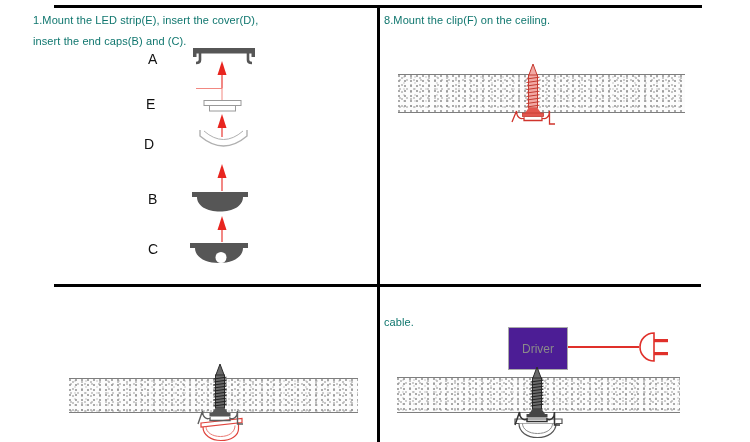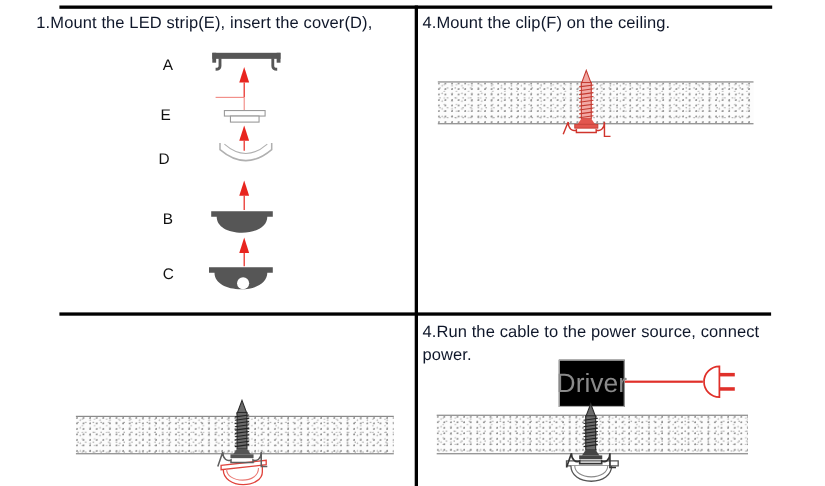--- a/index.html
+++ b/index.html
@@ -2,54 +2,55 @@
 <html><head>
 <meta charset="utf-8">
 <style>
   html,body{margin:0;padding:0;background:#fff;}
   #sheet{
     position:relative;width:750px;height:442px;background:#fff;overflow:hidden;
     font-family:"Liberation Sans", sans-serif;color:#111;
   }
   .divider{position:absolute;background:#000;}
   .cap{
-    position:absolute;font-size:15px;line-height:21px;color:#0f172a;
+    position:absolute;font-size:11px;line-height:21px;color:#0f766e;
     white-space:pre;letter-spacing:0.1px;
   }
   .part-label{position:absolute;font-size:14px;color:#111;}
   .ceiling{
     position:absolute;
     background-color:#fcfcfc;
     background-image:
       radial-gradient(circle at 1px 1px, #8d8d8d 0.6px, transparent 1px),
       radial-gradient(circle at 4px 3px, #b3b3b3 0.6px, transparent 1px),
       radial-gradient(circle at 2px 5px, #9b9b9b 0.5px, transparent 0.9px),
       radial-gradient(circle at 6px 2px, #c5c5c5 0.5px, transparent 0.9px);
     background-size:6px 5px, 9px 7px, 7px 9px, 11px 6px;
     border-top:1px solid #7e7e7e;border-bottom:1px solid #7e7e7e;
   }
   .abs{position:absolute;}
   #driver-box{
     position:absolute;left:508px;top:327px;width:60px;height:43px;
-    border:1px solid #aaa;box-sizing:border-box;background:#000000;
+    border:1px solid #aaa;box-sizing:border-box;background:#4c1d95;
     display:flex;align-items:center;justify-content:center;
-    font-size:24px;color:#8a8a8a;
+    font-size:12px;color:#8a8a8a;
   }
   #cable-line{position:absolute;left:568px;top:346px;width:71px;height:2px;background:#e0302a;}
 </style>
 </head>
 <body>
 
 <div id="sheet">
 
   <div class="divider" style="left:54px;top:5px;width:648px;height:3px;"></div>
   <div class="divider" style="left:54px;top:284px;width:647px;height:3px;"></div>
   <div class="divider" style="left:377px;top:5px;width:3px;height:437px;"></div>
 
   <div class="cap" style="left:33px;top:10px;">1.Mount the LED strip(E), insert the cover(D),</div>
+  <div class="cap" style="left:33px;top:31px;">insert the end caps(B) and (C).</div>
 
   <div class="part-label" style="left:148px;top:51px;">A</div>
   <div class="part-label" style="left:146px;top:96px;">E</div>
   <div class="part-label" style="left:144px;top:136px;">D</div>
   <div class="part-label" style="left:148px;top:191px;">B</div>
   <div class="part-label" style="left:148px;top:241px;">C</div>
 
   <svg class="abs" style="left:140px;top:45px;" width="120" height="235" viewBox="0 0 120 235">
 
     <g>
@@ -95,21 +96,21 @@
       <polygon points="82,171 77.5,185 86.5,185" fill="#e8251f"></polygon>
       <line x1="82" y1="185" x2="82" y2="197" stroke="#e8251f" stroke-width="1.1"></line>
     </g>
 
     <g>
       <path d="M50,198 h58 v5 h-5 c0,9.5 -11,15 -24,15 c-13,0 -24,-5.5 -24,-15 h-5 z" fill="#565656"></path>
       <circle cx="81" cy="212.5" r="5.5" fill="#fff"></circle>
     </g>
   </svg>
 
-  <div class="cap" style="left:384px;top:10px;">4.Mount the clip(F) on the ceiling.</div>
+  <div class="cap" style="left:384px;top:10px;">8.Mount the clip(F) on the ceiling.</div>
 
   <div class="ceiling" style="left:398px;top:74px;width:287px;height:37px;"></div>
 
   <svg class="abs" style="left:505px;top:62px;" width="60" height="66" viewBox="0 0 60 66">
     <g>
       <path d="M7,60 L11.5,49 C11.5,55 15.5,58 19,56 L19,58.5 L37,58.5 L37,56 C40.5,58 44.5,55 44.5,49 L44.5,62 L50,62" stroke="#d0342c" stroke-width="1.3" fill="none"></path>
     </g>
     <g>
       <polygon points="28,2 32.5,14 23.5,14" fill="#f2a9a4" stroke="#c43a30" stroke-width="1"></polygon>
       <rect x="23.5" y="13" width="9" height="33" fill="#f2a9a4" stroke="#c43a30" stroke-width="1"></rect>
@@ -155,22 +156,21 @@
         <line x1="18.5" y1="37" x2="31.5" y2="35.2"></line>
           <line x1="18.5" y1="40" x2="31.5" y2="38.2"></line>
         <line x1="18.5" y1="43" x2="31.5" y2="41.2"></line>
           <line x1="18.5" y1="46" x2="31.5" y2="44.2"></line>
       </g>
       <polygon points="20.5,48 17,53 33,53 29.5,48" fill="#555"></polygon>
       <rect x="14.5" y="53" width="21" height="3.5" fill="#555"></rect>
     </g>
   </svg>
 
-  <div class="cap" style="left:384px;top:291px;">4.Run the cable to the power source, connect</div>
-  <div class="cap" style="left:384px;top:312px;">power.</div>
+  <div class="cap" style="left:384px;top:312px;">cable.</div>
 
   <div class="ceiling" style="left:397px;top:377px;width:283px;height:34px;"></div>
 
   <div id="driver-box">
     <span>Driver</span>
   </div>
   <div id="cable-line"></div>
 
   <svg class="abs" style="left:636px;top:329px;" width="40" height="38" viewBox="0 0 40 38">
     <path d="M18,4 A14,14 0 0 0 18,32 Z" stroke="#e0302a" stroke-width="1.6" fill="#fff"></path>

